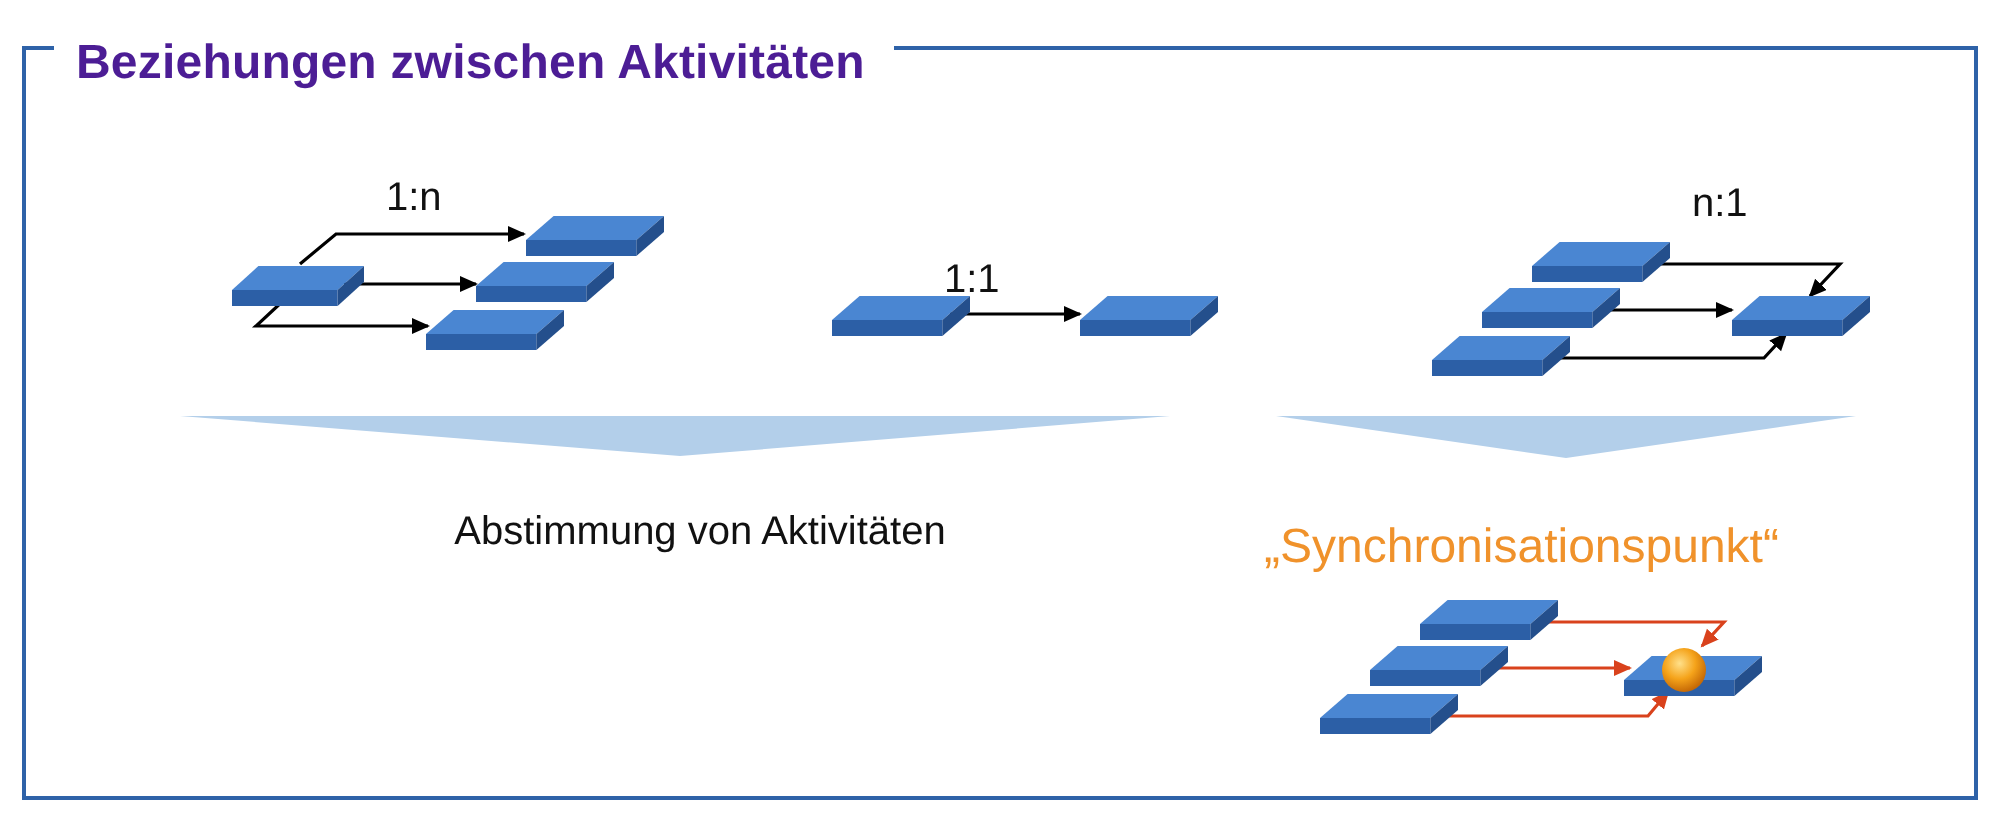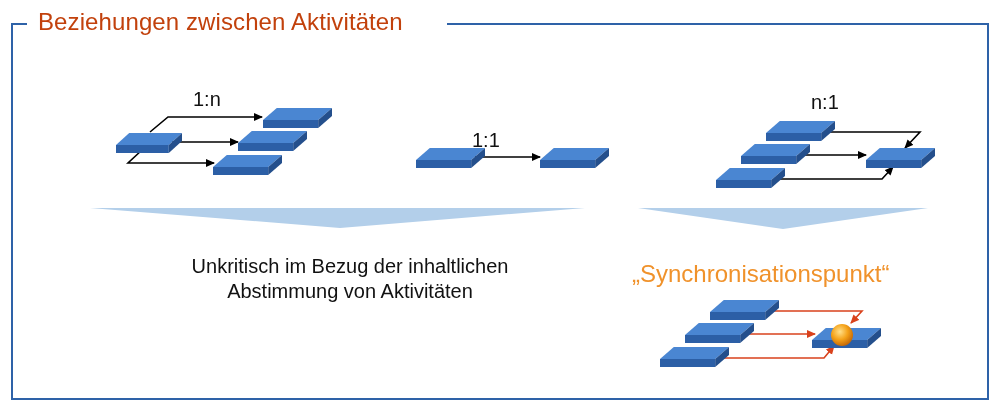--- a/index.html
+++ b/index.html
@@ -2,22 +2,22 @@
 <html><head>
   <meta charset="utf-8">
   <style>
     html, body { margin: 0; padding: 0; background: #ffffff; }
     body { width: 1000px; height: 418px; position: relative; overflow: hidden;
            font-family: "Liberation Sans", sans-serif; }
     .frame { position: absolute; left: 11px; top: 24px; width: 978px; height: 376px;
              border: 2px solid #2e62a8; border-top: none; box-sizing: border-box; }
     .frame-top-left { position: absolute; left: 11px; top: 23px; width: 16px; height: 2px; background: #2e62a8; }
     .frame-top-right { position: absolute; left: 447px; top: 23px; width: 542px; height: 2px; background: #2e62a8; }
-    .title { position: absolute; left: 38px; top: 8px; font-size: 24px; font-weight: normal;
-             color: #c2410c; letter-spacing: 0.1px; white-space: nowrap; }
+    .title { position: absolute; left: 38px; top: 18px; font-size: 24px; font-weight: bold;
+             color: #4c1d95; letter-spacing: 0.1px; white-space: nowrap; }
     svg.diagram { position: absolute; left: 0; top: 0; }
     .ratio-label { position: absolute; font-size: 20px; color: #111; white-space: nowrap; text-align: center; }
     .caption { position: absolute; left: 130px; top: 254px; width: 440px; text-align: center;
                font-size: 20px; line-height: 25px; color: #111; }
     .sync-label { position: absolute; left: 632px; top: 260px; font-size: 24px; font-weight: normal;
                   color: #f0922b; white-space: nowrap; }
   </style>
 </head>
 <body>
 
@@ -83,20 +83,19 @@
     <use href="#blk" transform="translate(710,300) scale(1.15,1)"></use>
     <use href="#blk" transform="translate(685,323) scale(1.15,1)"></use>
     <use href="#blk" transform="translate(660,347) scale(1.15,1)"></use>
     <use href="#blk" transform="translate(812,328) scale(1.15,1)"></use>
     <circle cx="842" cy="335" r="11" fill="url(#ball)"></circle>
   </g>
 </svg>
 
 <div class="ratio-label" style="left:193px; top:88px;">1:n</div>
 <div class="ratio-label" style="left:472px; top:129px;">1:1</div>
-<div class="ratio-label" style="left:811px; top:91px;">n:1</div>
+<div class="ratio-label" style="left:846px; top:91px;">n:1</div>
 
 <div class="caption">
-  <div>Unkritisch im Bezug der inhaltlichen</div>
   <div>Abstimmung von Aktivitäten</div>
 </div>
 
 <div class="sync-label">„Synchronisationspunkt“</div>
 
 </body></html>

